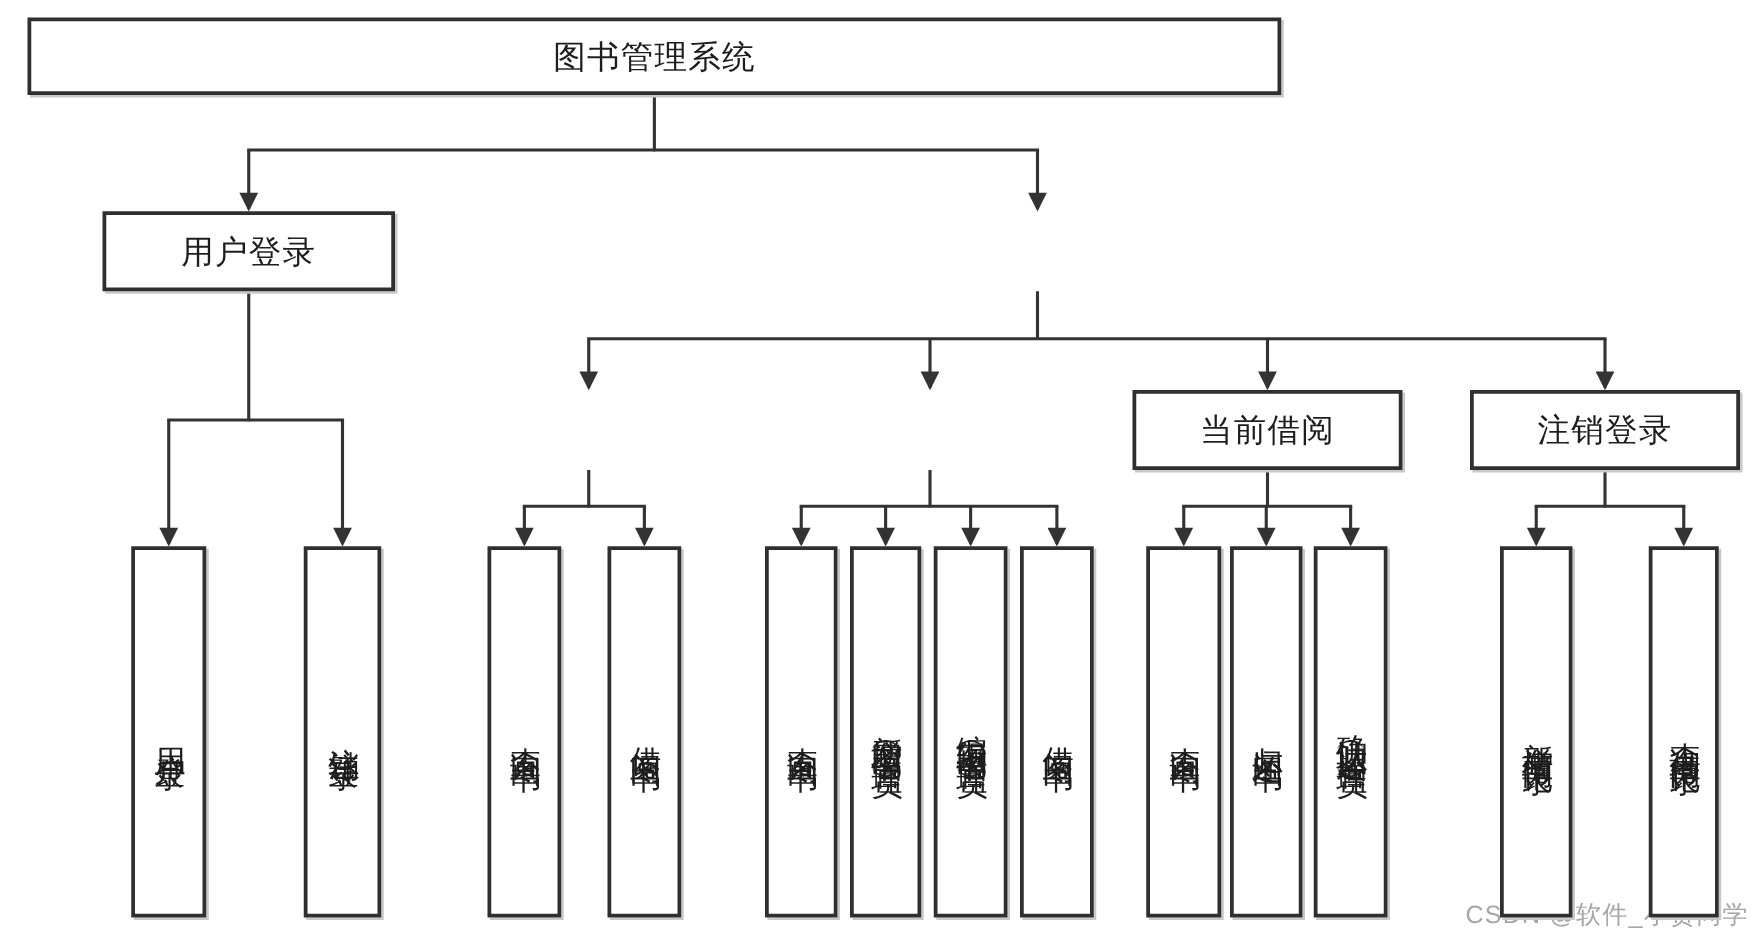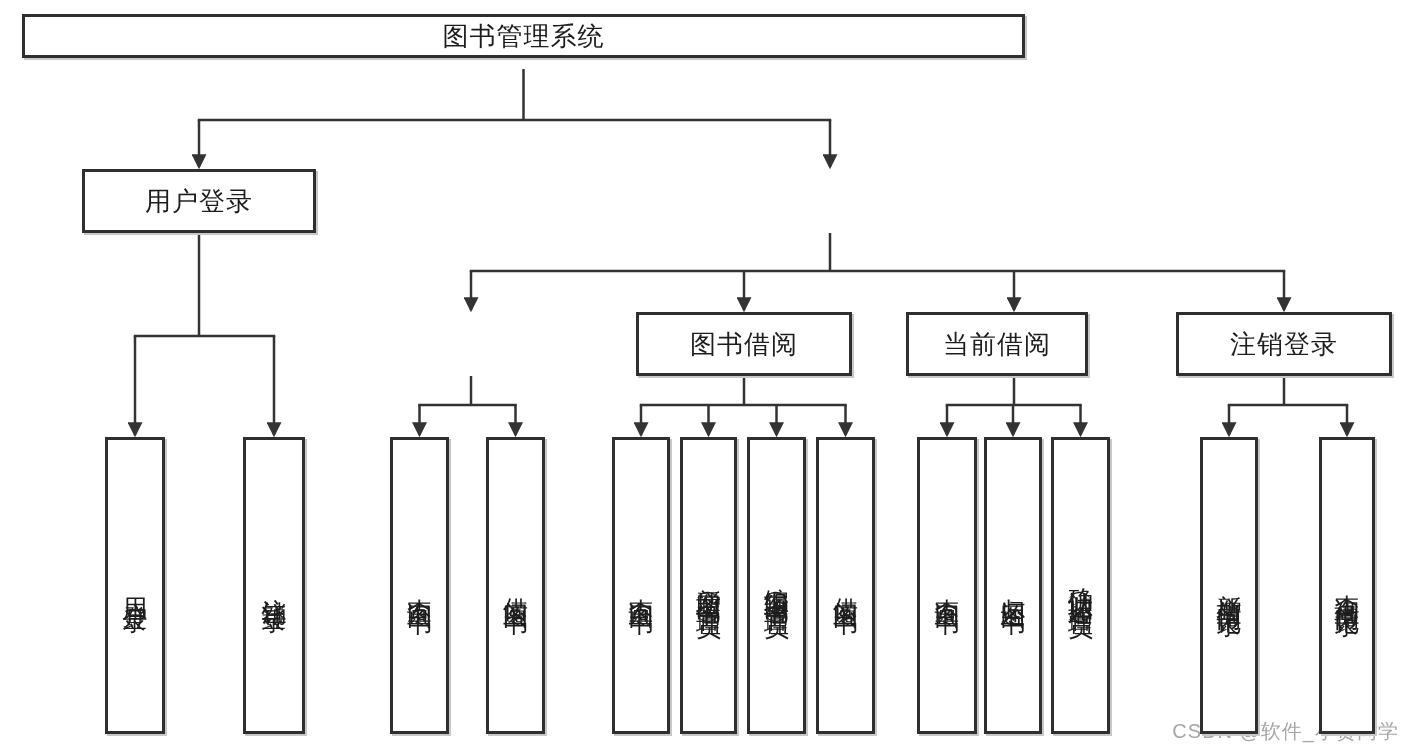--- a/index.html
+++ b/index.html
@@ -94,30 +94,27 @@
         <line x1="1013" y1="405" x2="1013" y2="435" marker-end="url(#ah)"></line>
         <line x1="1080.5" y1="405" x2="1080.5" y2="435" marker-end="url(#ah)"></line>
         <line x1="1284" y1="376" x2="1284" y2="406"></line>
         <line class="rail" x1="1229" y1="405" x2="1347" y2="405"></line>
         <line x1="1229" y1="405" x2="1229" y2="435" marker-end="url(#ah)"></line>
         <line x1="1347" y1="405" x2="1347" y2="435" marker-end="url(#ah)"></line>
       </g>
   </svg>
 
   <div class="watermark">CSDN @软件_小贺同学</div>
-<div class="node" style="left: 22px; top: 14px; width: 1003px; height: 44px;">
+<div class="node" style="left: 22px; top: 14px; width: 1003px; height: 62px;">
       <span class="label">图书管理系统</span>
     </div>
     <div class="node" style="left: 82px; top: 169px; width: 234px; height: 64px;">
       <span class="label">用户登录</span>
     </div>
-    <div class="node" style="left: 636px; top: 312px; width: 216px; height: 64px;">
-      <span class="label">图书借阅</span>
-    </div>
-    <div class="node" style="left: 906px; top: 312px; width: 182px; height: 64px;">
+    <div class="node" style="left: 906px; top: 312px; width: 216px; height: 64px;">
       <span class="label">当前借阅</span>
     </div>
     <div class="node" style="left: 1176px; top: 312px; width: 216px; height: 64px;">
       <span class="label">注销登录</span>
     </div>
     <div class="node vertical" style="left: 105px; top: 437px; width: 60px; height: 297px;">
       <span class="label">用户登录</span>
     </div>
     <div class="node vertical" style="left: 243px; top: 437px; width: 62px; height: 297px;">
       <span class="label">注销登录</span>

